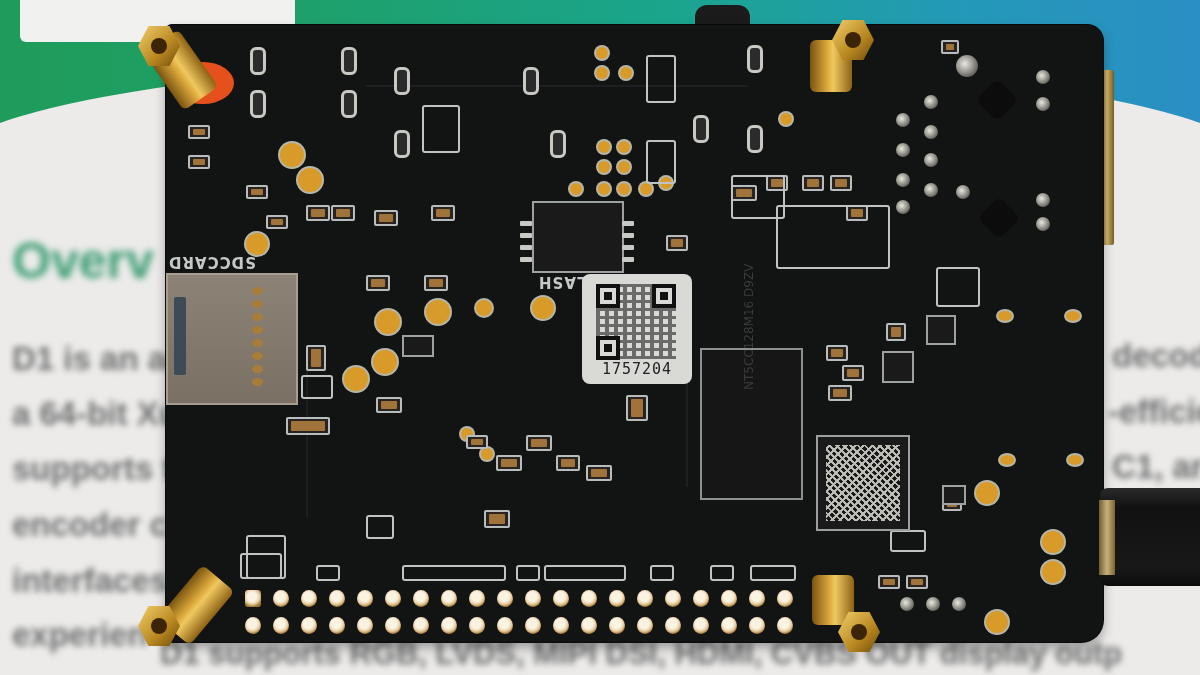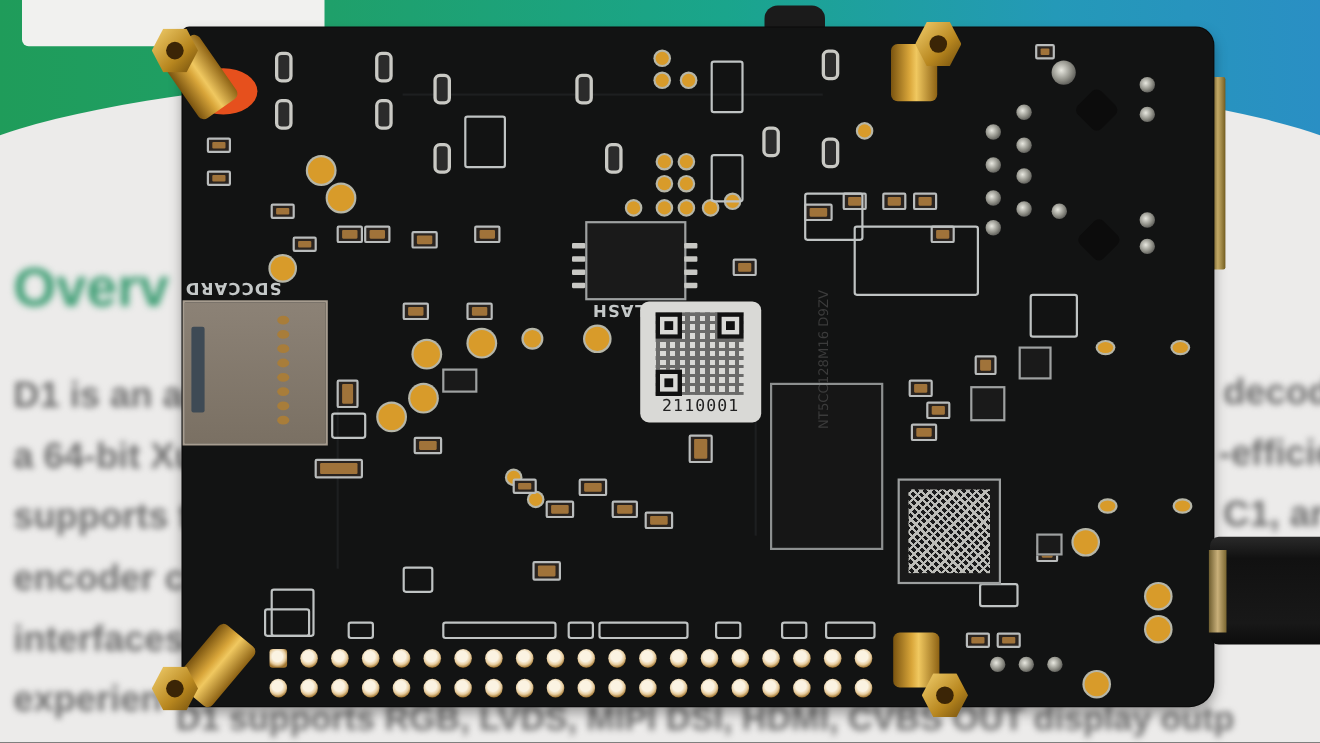--- a/index.html
+++ b/index.html
@@ -202,21 +202,21 @@
     <div class="ic" style="left:236px;top:310px;width:28px;height:18px;"></div>
     <div class="ic" style="left:760px;top:290px;width:26px;height:26px;"></div>
     <div class="ic" style="left:716px;top:326px;width:28px;height:28px;"></div>
     <div class="ic" style="left:776px;top:460px;width:20px;height:16px;"></div>
 
     <div class="qr-label">
       <div class="qr-code"></div>
       <div class="qr-finder" style="left:14px;top:10px;"></div>
       <div class="qr-finder" style="left:70px;top:10px;"></div>
       <div class="qr-finder" style="left:14px;top:62px;"></div>
-      <div class="qr-serial">2110001</div>
+      <div class="qr-serial">1757204</div>
     </div>
 
     <div class="ram">
       <div class="ram-mark">NT5CC128M16 D9ZV</div>
     </div>
 
     <div class="dm-code">
       <div class="dm-inner"></div>
     </div>
 

